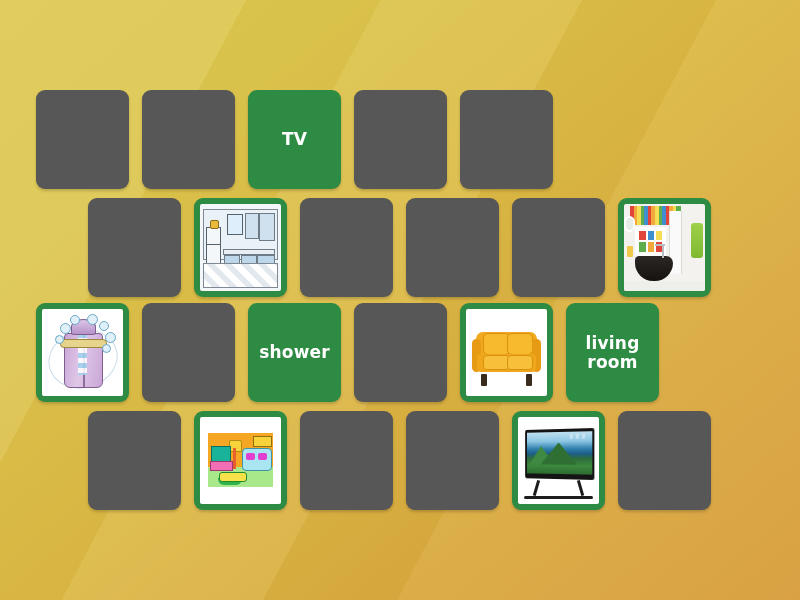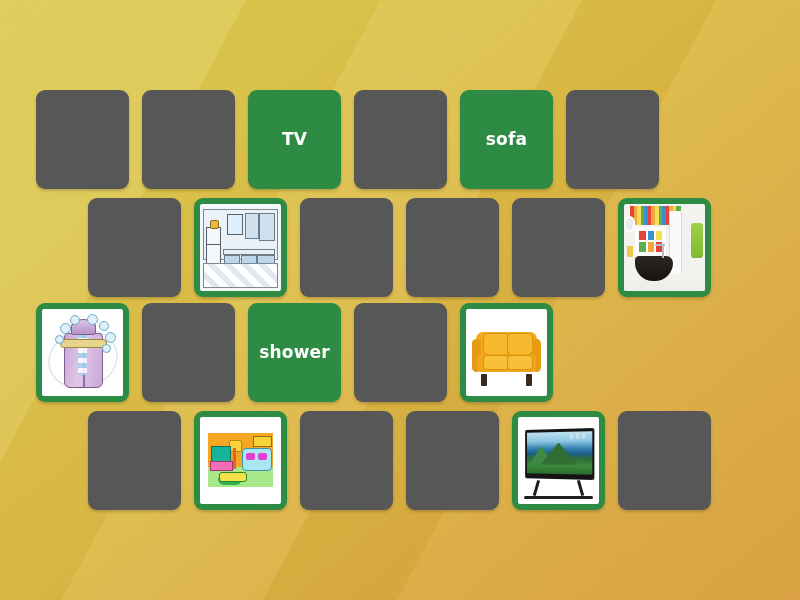--- a/index.html
+++ b/index.html
@@ -136,23 +136,20 @@
 <body>
 
 <div id="board">
     <div class="row" style="left: 36px; top: 90px;">
       <div class="tile back"></div>
       <div class="tile back"></div>
       <div class="tile word">
         <span class="label">TV</span>
       </div>
       <div class="tile back"></div>
-      <div class="tile word">
-        <span class="label">sofa</span>
-      </div>
       <div class="tile back"></div>
     </div>
     <div class="row" style="left: 88px; top: 198px;">
       <div class="tile back"></div>
       <div class="tile pic">
         <div style="width: 100%; height: 100%;">
           <div class="pic-inner kitchen">
       <div class="k-wall"></div>
       <div class="k-win"></div>
       <div class="k-upper" style="left:55%;top:10%;width:18%;height:30%"></div>
@@ -226,20 +223,23 @@
       <div class="so-arm" style="left:7%"></div>
       <div class="so-arm" style="right:7%"></div>
       <div class="so-seat"></div>
       <div class="so-scush" style="left:21%"></div>
       <div class="so-scush" style="left:50%"></div>
       <div class="so-leg" style="left:19%"></div>
       <div class="so-leg" style="right:19%"></div>
     </div>
         </div>
       </div>
+      <div class="tile word">
+        <span class="label">living room</span>
+      </div>
     </div>
     <div class="row" style="left: 88px; top: 411px;">
       <div class="tile back"></div>
       <div class="tile pic">
         <div style="width: 100%; height: 100%;">
           <div class="pic-inner livingroom">
       <div class="l-scene"></div>
       <div class="l-rug"></div>
       <div class="l-pic"></div>
       <div class="l-sofa"></div>

